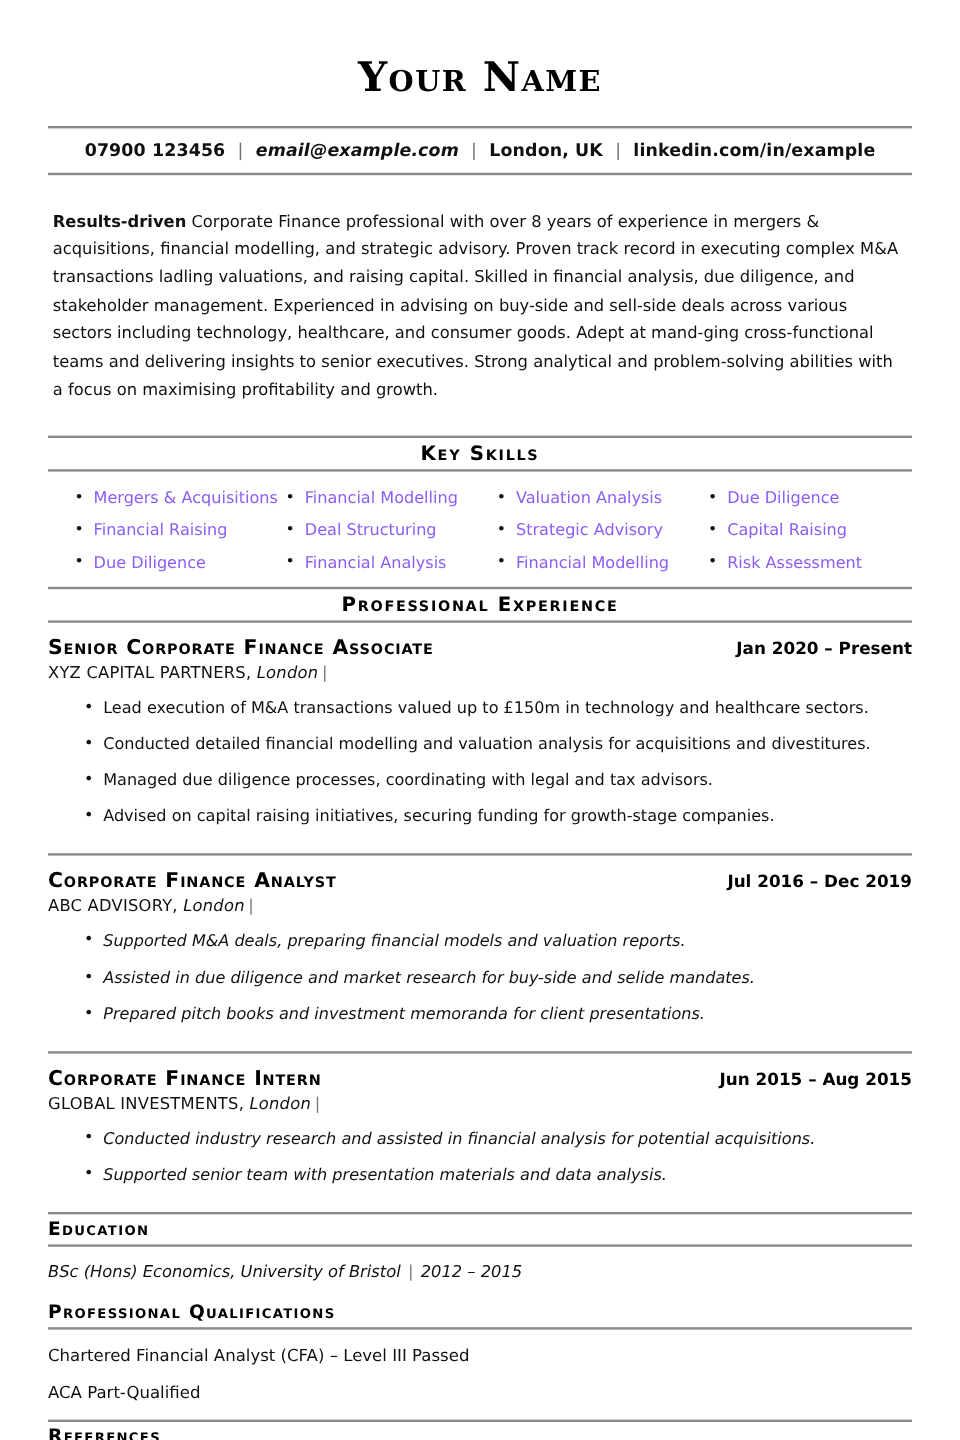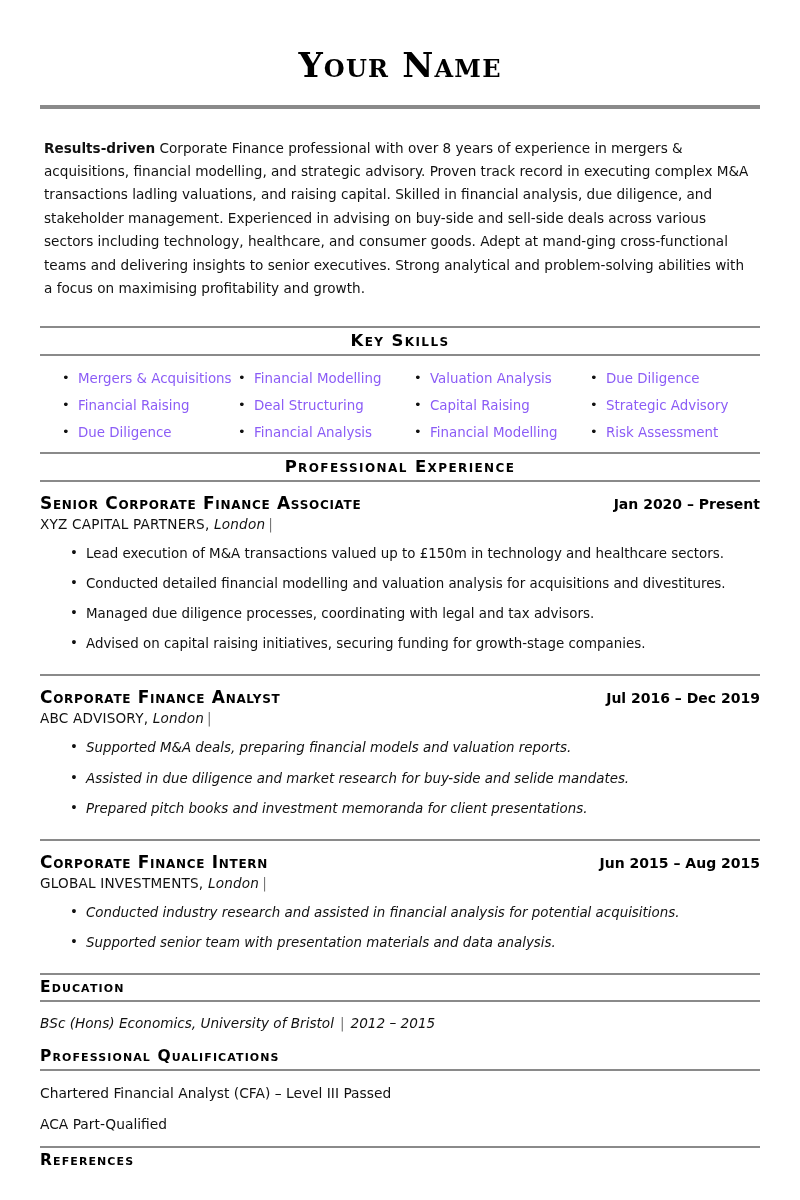--- a/index.html
+++ b/index.html
@@ -177,40 +177,49 @@
 </style>
 </head>
 <body>
 
 <div class="page">
 
   <h1 class="name">Your Name</h1>
 
   <hr class="rule">
 
+  <div class="contact">
+    <span>07900 123456</span>
+    <span class="sep">|</span>
+    <span class="ital">email@example.com</span>
+    <span class="sep">|</span>
+    <span>London, UK</span>
+    <span class="sep">|</span>
+    <span>linkedin.com/in/example</span>
+  </div>
 
   <hr class="rule">
 
   <p class="summary">
     <b>Results-driven</b><span> Corporate Finance professional with over 8 years of experience in mergers &amp; acquisitions, financial modelling, and strategic advisory. Proven track record in executing complex M&amp;A transactions ladling valuations, and raising capital. Skilled in financial analysis, due diligence, and stakeholder management. Experienced in advising on buy-side and sell-side deals across various sectors including technology, healthcare, and consumer goods. Adept at mand-ging cross-functional teams and delivering insights to senior executives. Strong analytical and problem-solving abilities with a focus on maximising profitability and growth.</span>
   </p>
 
   <hr class="rule">
   <div class="sec-head center">Key Skills</div>
   <hr class="rule">
 
   <div class="skills-grid" id="skills-grid">
       <div class="skill">Mergers &amp; Acquisitions</div>
       <div class="skill">Financial Modelling</div>
       <div class="skill">Valuation Analysis</div>
       <div class="skill">Due Diligence</div>
       <div class="skill">Financial Raising</div>
       <div class="skill">Deal Structuring</div>
+      <div class="skill">Strategic Advisory</div>
       <div class="skill">Capital Raising</div>
-      <div class="skill">Strategic Advisory</div>
       <div class="skill">Due Diligence</div>
       <div class="skill">Financial Analysis</div>
       <div class="skill">Financial Modelling</div>
       <div class="skill">Risk Assessment</div>
     </div>
 
   <hr class="rule">
   <div class="sec-head center">Professional Experience</div>
   <hr class="rule">
 

